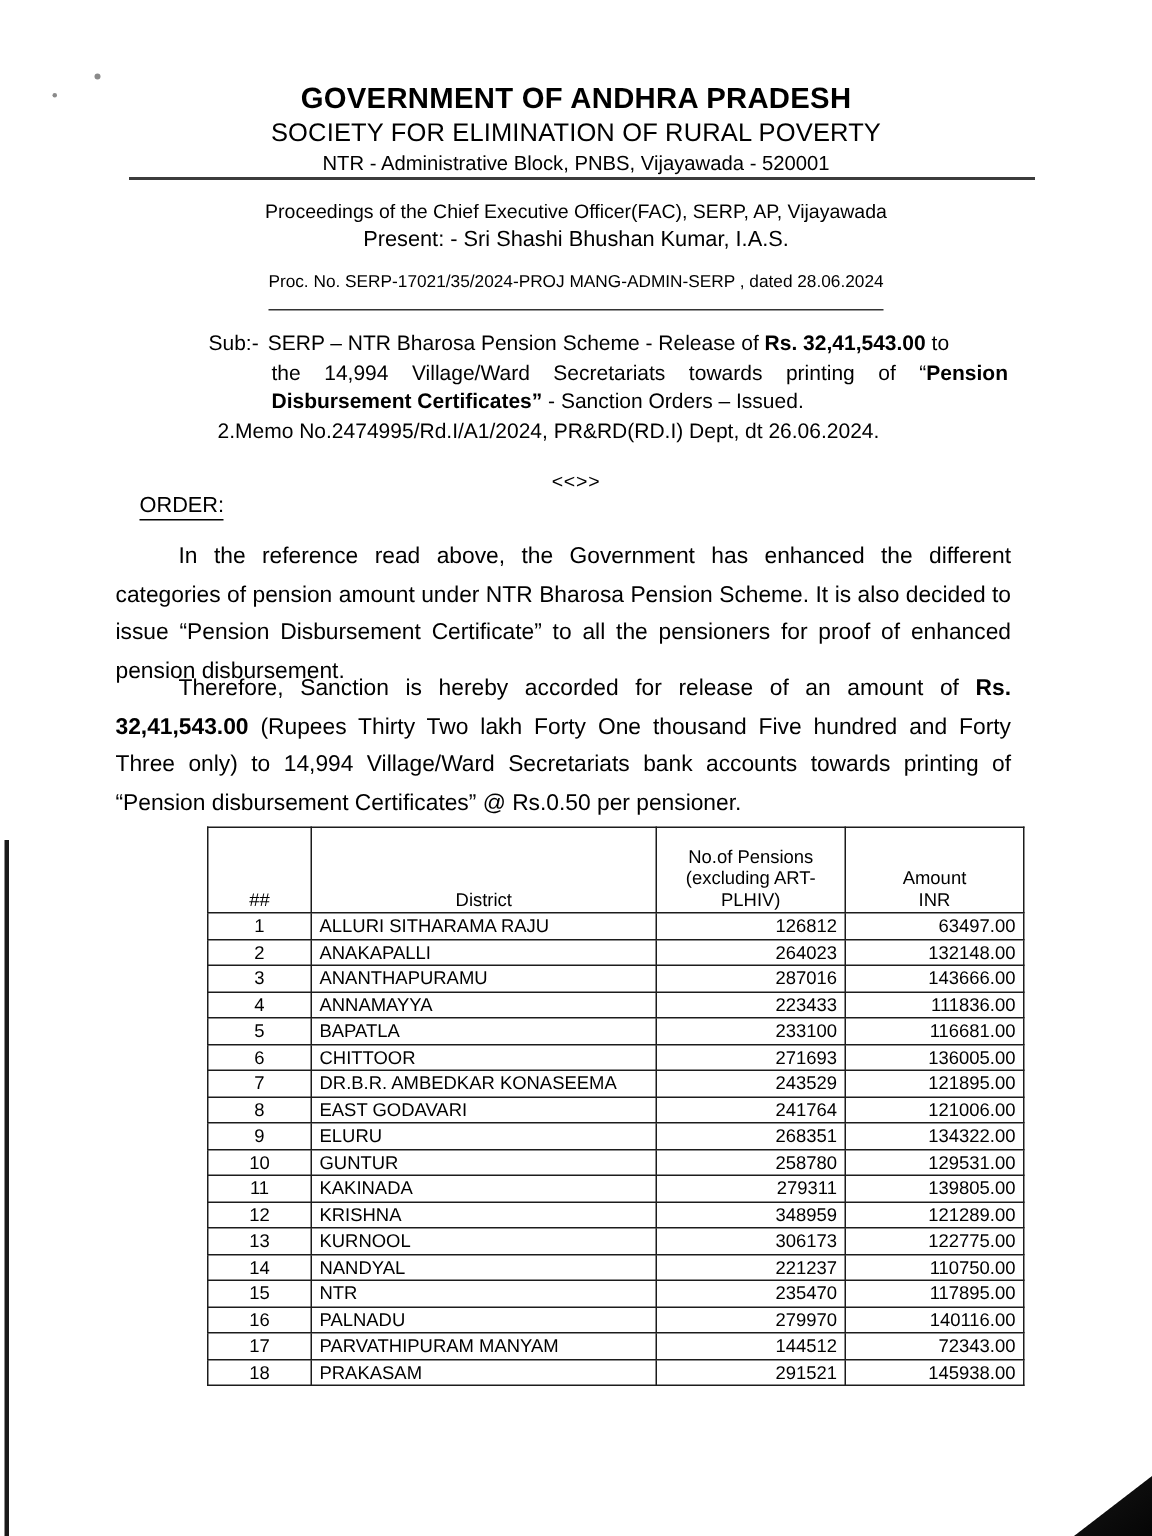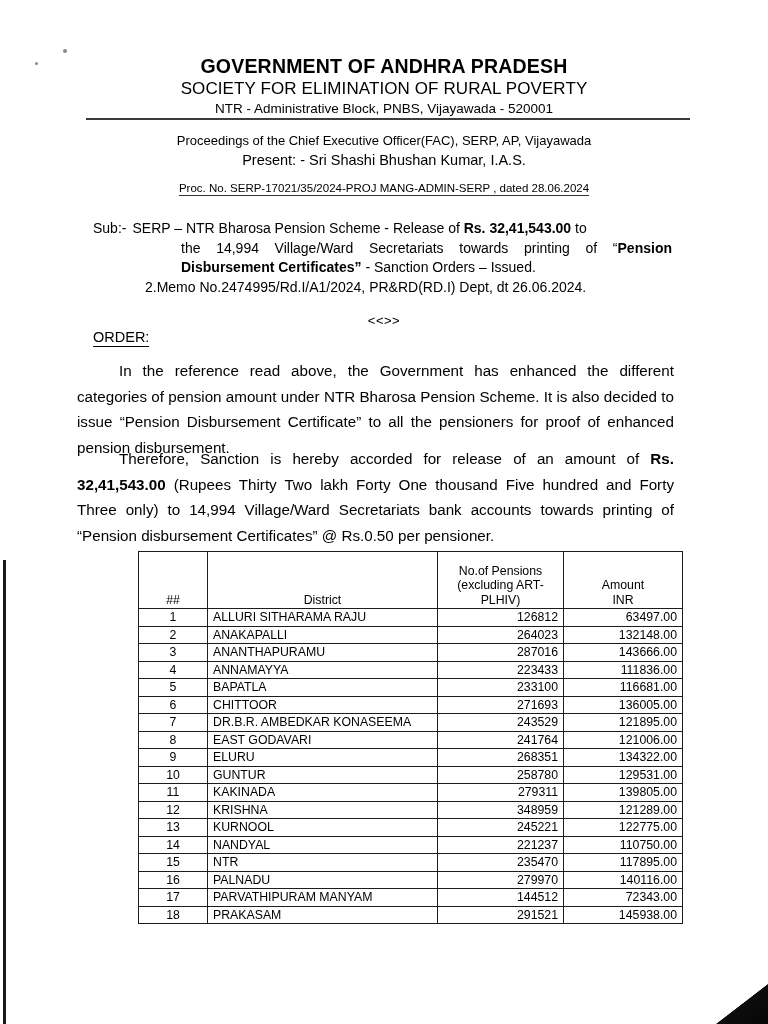--- a/index.html
+++ b/index.html
@@ -92,40 +92,41 @@
 
   .proc-no {
     position: absolute;
     left: 0; right: 0;
     top: 182px;
     text-align: center;
     font-size: 11.5px;
   }
   .proc-no span {
     border-bottom: 1px solid #333;
-    padding-bottom: 1px;
+    padding-bottom: 12px;
   }
 
   
   .subj-block {
     position: absolute;
     left: 93px;
     top: 219px;
     width: 585px;
     font-size: 14px;
     line-height: 19.5px;
   }
   .subj-row {
     display: flex;
     align-items: flex-start;
   }
   .subj-label {
     flex: 0 0 auto;
     white-space: nowrap;
     padding-right: 6px;
+    margin-left: 46px;
   }
   .subj-body {
     flex: 1 1 auto;
   }
   .just {
     text-align: justify;
     text-align-last: justify;
   }
   .subj-l2 {
     margin-left: 88px;
@@ -343,21 +344,21 @@
           </tr>
           <tr>
             <td class="c-sno">12</td>
             <td class="c-dist">KRISHNA</td>
             <td class="c-pens">348959</td>
             <td class="c-amt">121289.00</td>
           </tr>
           <tr>
             <td class="c-sno">13</td>
             <td class="c-dist">KURNOOL</td>
-            <td class="c-pens">245221</td>
+            <td class="c-pens">306173</td>
             <td class="c-amt">122775.00</td>
           </tr>
           <tr>
             <td class="c-sno">14</td>
             <td class="c-dist">NANDYAL</td>
             <td class="c-pens">221237</td>
             <td class="c-amt">110750.00</td>
           </tr>
           <tr>
             <td class="c-sno">15</td>

